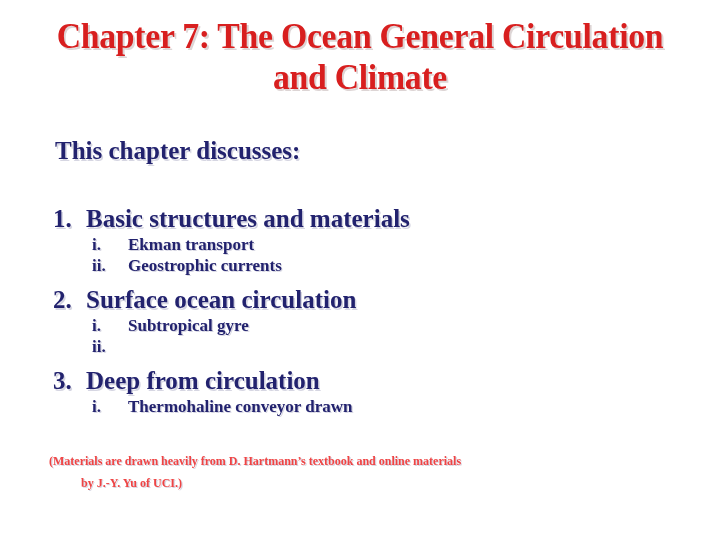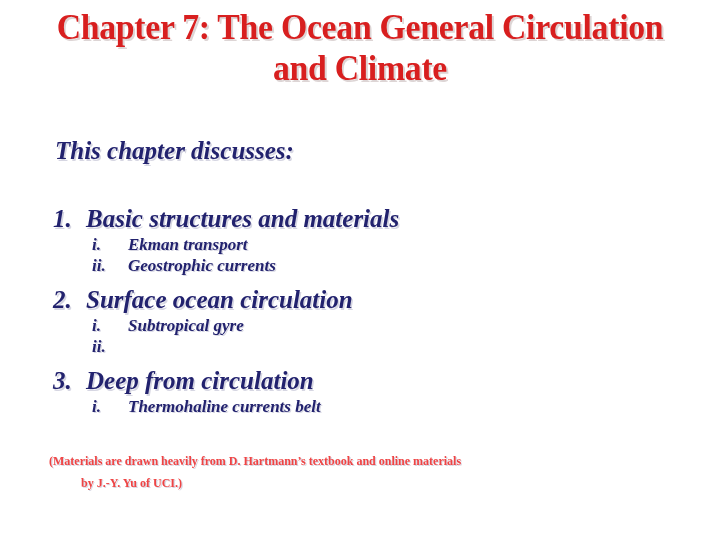--- a/index.html
+++ b/index.html
@@ -20,21 +20,21 @@
     inset: 0;
     width: 720px;
     height: 540px;
     background: #ffffff;
   }
 
   
   .title-block {
     position: absolute;
     left: 18px;
-    top: 7px;
+    top: 16px;
     width: 684px;
     text-align: center;
   }
   .title-line {
     display: block;
     color: #d81f1f;
     font-weight: bold;
     font-size: 35px;
     line-height: 41px;
     letter-spacing: -0.3px;
@@ -43,21 +43,20 @@
     text-shadow: 2px 2px 0 rgba(170,150,150,0.40);
     white-space: nowrap;
   }
 
   
   .body-block {
     position: absolute;
     left: 0;
     top: 136px;
     width: 640px;
-    font-style: italic;
   }
 
   .intro {
     position: relative;
     margin-left: 55px;
     color: #22226e;
     font-weight: bold;
     font-size: 25px;
     line-height: 30px;
     text-shadow: 1.5px 1.5px 0 rgba(165,165,190,0.45);
@@ -186,21 +185,21 @@
 
       <div class="spacer-sm"></div>
 
       <li class="num-item">
         <span class="num-marker">3.</span>
         <span class="num-text">Deep from circulation</span>
       </li>
       <ul class="sub-list">
         <li class="sub-item">
           <span class="sub-marker">i.</span>
-          <span class="sub-text">Thermohaline currents belt</span>
+          <span class="sub-text">Thermohaline conveyor drawn</span>
         </li>
       </ul>
 
     </ul>
   </div>
 
   <div class="citation">
     <span class="line1">(Materials are drawn heavily from D. Hartmann’s textbook and online materials</span>
     <span class="line2">by J.-Y. Yu of UCI.)</span>
   </div>

